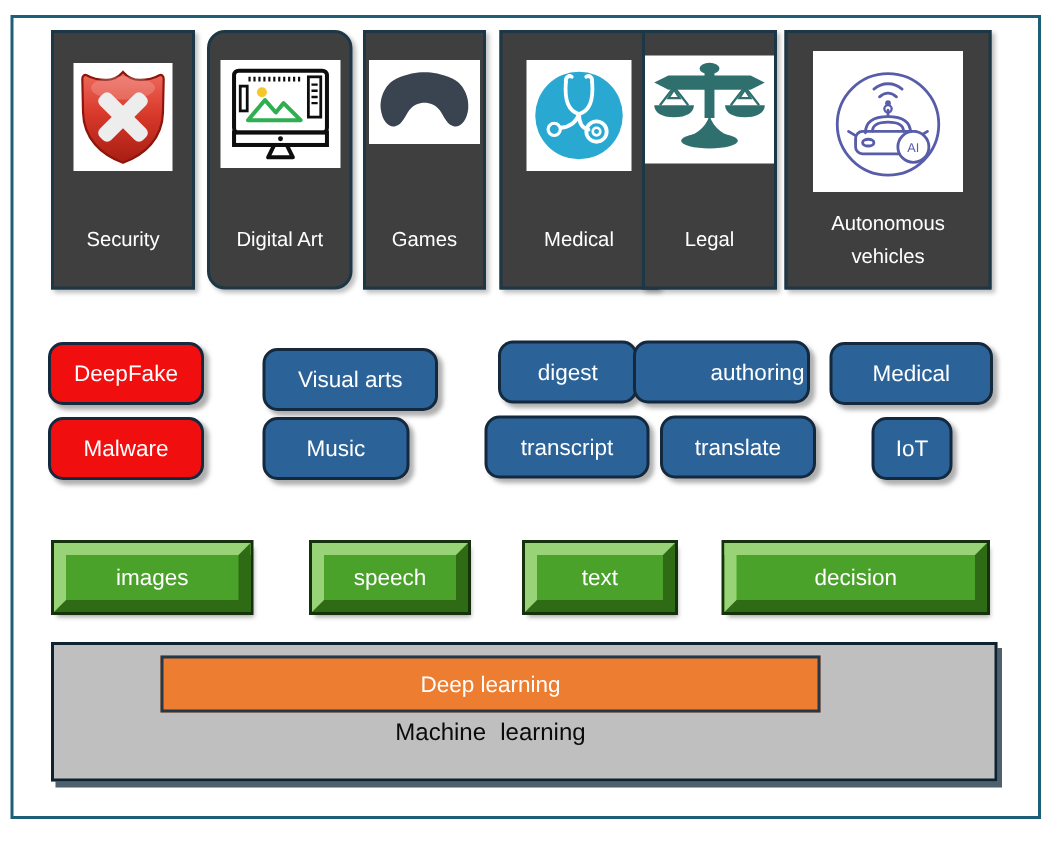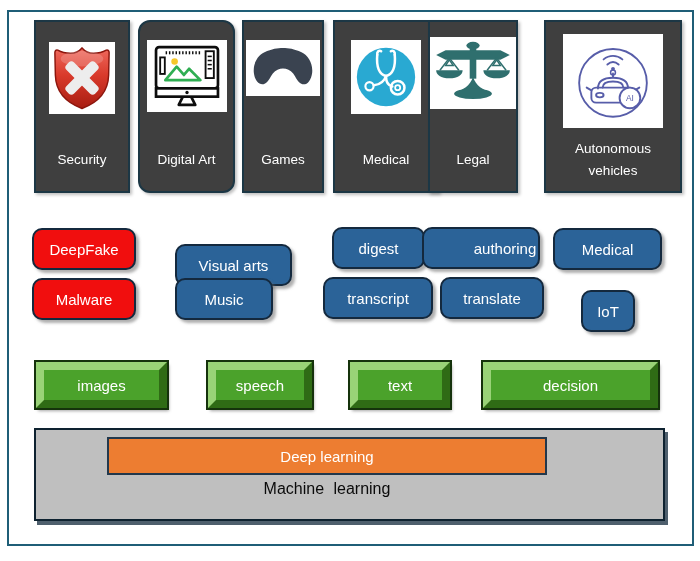--- a/index.html
+++ b/index.html
@@ -17,45 +17,45 @@
               font-size:13.5px;line-height:1.6;}
   .card-label span{display:inline-block;}
   .narrow span{max-width:60px;}
   .narrow2 span{max-width:104px;}
 
   .c-security{left:34px;width:96px;}
   .c-digital{left:138px;width:97px;border-radius:12px;}
   .c-games{left:242px;width:82px;}
   .c-medical{left:333px;width:106px;}
   .c-legal{left:428px;width:90px;}
-  .c-auto{left:523px;width:138px;margin-left:21px;}
+  .c-auto{left:523px;width:138px;}
 
   .ib-security{top:20px;width:66px;height:72px;}
   .ib-digital{top:18px;width:80px;height:72px;}
   .ib-games{top:18px;width:74px;height:56px;}
   .ib-medical{top:18px;width:70px;height:74px;}
   .ib-legal{top:15px;width:86px;height:72px;}
   .ib-auto{top:12px;width:100px;height:94px;}
 
   
   .pill{position:absolute;height:42px;box-sizing:border-box;border:2px solid #14293E;
         border-radius:10px;display:flex;align-items:center;justify-content:center;
         color:#fff;font-size:15px;box-shadow:3px 3px 3px rgba(110,110,110,.55);}
   .pill.red{background:#F10E0E;}
   .pill.blue{background:#2B6398;}
   .p-deepfake{left:32px;top:228px;width:104px;}
   .p-malware{left:32px;top:278px;width:104px;}
-  .p-visualarts{left:175px;top:244px;width:117px;}
+  .p-visualarts{left:175px;top:232px;width:117px;}
   .p-music{left:175px;top:278px;width:98px;}
   .p-digest{left:332px;top:227px;width:93px;}
   .p-transcript{left:323px;top:277px;width:110px;}
   .p-authoring{left:422px;top:227px;width:118px;padding-left:48px;}
   .p-translate{left:440px;top:277px;width:104px;}
   .p-robotics{left:553px;top:228px;width:109px;}
-  .p-iot{left:581px;top:278px;width:54px;margin-top:12px;}
+  .p-iot{left:581px;top:278px;width:54px;}
 
   
   .btn3d{position:absolute;top:362px;height:46px;box-sizing:border-box;background:#4BA22B;
          border:8px solid;border-color:#99D377 #2F6B15 #2F6B15 #99D377;
          box-shadow:0 0 0 2px #15320C, 2px 3px 3px rgba(0,0,0,.35);
          display:flex;align-items:center;justify-content:center;color:#fff;font-size:15px;}
   .g-images{left:36px;width:131px;}
   .g-speech{left:208px;width:104px;}
   .g-text{left:350px;width:100px;}
   .g-decision{left:483px;width:175px;}

